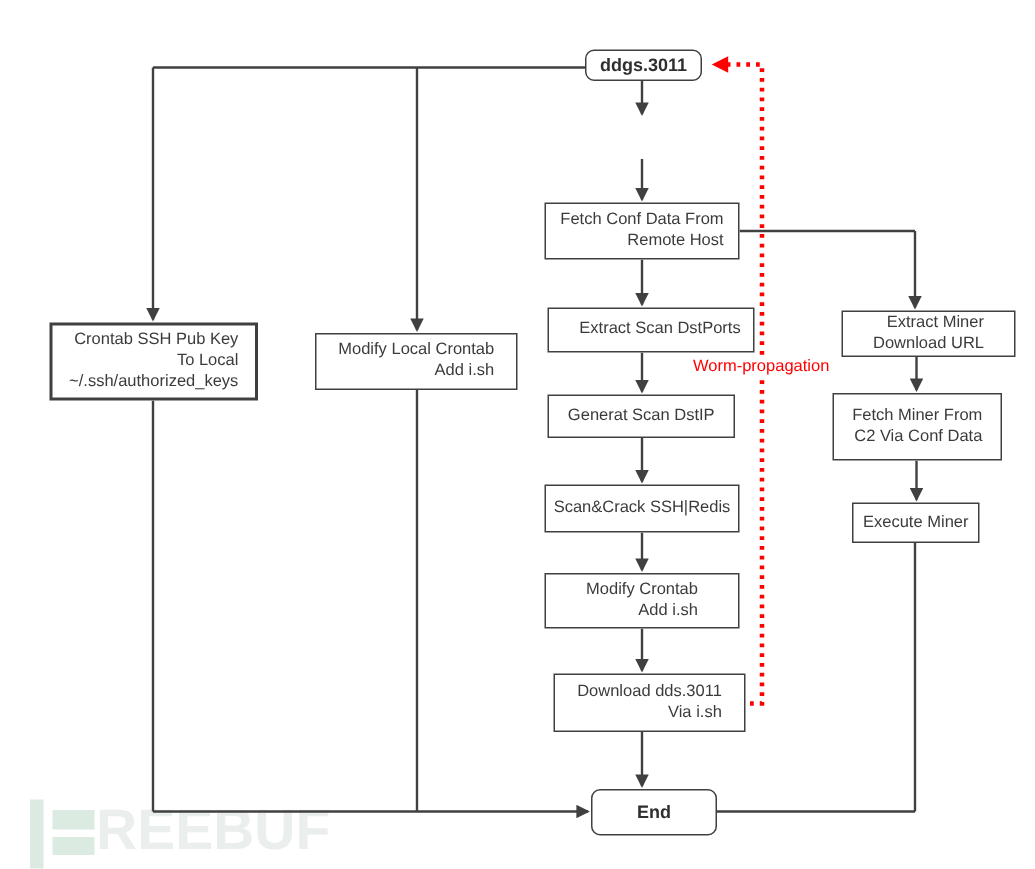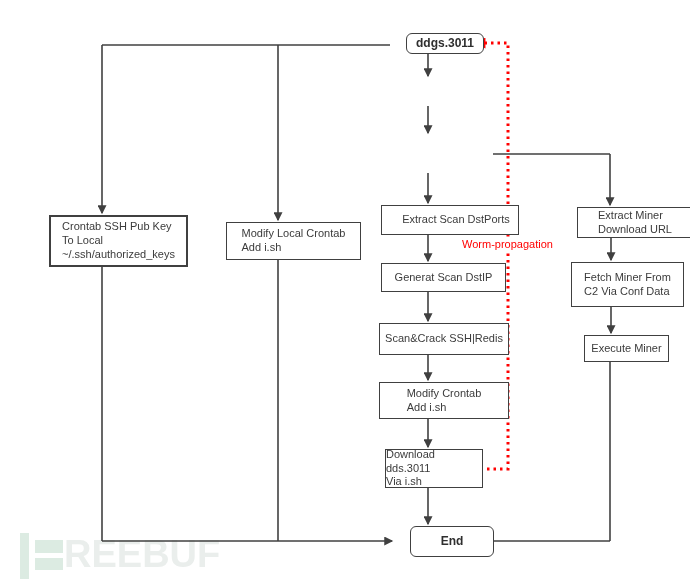--- a/index.html
+++ b/index.html
@@ -10,35 +10,34 @@
   }
   #canvas{position:absolute;inset:0;width:690px;height:579px;}
   svg.wires{position:absolute;left:0;top:0;width:690px;height:579px;z-index:2;pointer-events:none;}
   .node{
     position:absolute;z-index:3;
     background:#ffffff;
     border:1.5px solid #404040;
     color:#3b3b3b;
     font-size:11px;line-height:1.25;
     display:flex;align-items:center;justify-content:center;
-    text-align:left;white-space:pre-line;
+    text-align:right;white-space:pre-line;
     box-sizing:border-box;
-    margin-left:16px;
   }
   .node.rounded{border-radius:6px;font-weight:bold;font-size:12px;color:#2f2f2f;}
   .node.thick{border-width:2px;}
   
   #n-start         {left:390px;top:33px; width:78px; height:21px;}
   #n-connect-ip    {left:378px;top:78px; width:100px;height:28px;}
   #n-fetch-conf    {left:363px;top:135px;width:130px;height:38px;}
   #n-extract-ports {left:365px;top:205px;width:138px;height:30px;padding-left:12px;}
   #n-generat-dstip {left:365px;top:263px;width:125px;height:29px;}
   #n-scan-crack    {left:363px;top:323px;width:130px;height:32px;}
   #n-modify-crontab{left:363px;top:382px;width:130px;height:37px;}
-  #n-download-dds  {left:369px;top:449px;width:98px;height:39px;}
+  #n-download-dds  {left:369px;top:449px;width:128px;height:39px;}
   #n-end           {left:394px;top:526px;width:84px; height:31px;}
   #n-inject-ssh    {left:33px; top:215px;width:139px;height:52px;}
   #n-modify-local  {left:210px;top:222px;width:135px;height:38px;}
   #n-extract-miner {left:561px;top:207px;width:116px;height:31px;}
   #n-fetch-miner   {left:555px;top:262px;width:113px;height:45px;}
   #n-execute-miner {left:568px;top:335px;width:85px; height:27px;}
   .worm-label{
     position:absolute;left:460px;top:238px;z-index:4;
     color:#ff0000;font-size:11px;background:#ffffff;
     padding:0 2px;white-space:nowrap;
@@ -100,20 +99,22 @@
       <line x1="611" y1="307" x2="611" y2="333" marker-end="url(#arr)"></line>
       <line x1="610" y1="362" x2="610" y2="541"></line>
       <line x1="610" y1="541" x2="464" y2="541" marker-end="url(#arr)"></line>
     </g>
     <g>
       <polyline points="487,469 508,469 508,43 476,43" fill="none" stroke="#ff0000" stroke-width="3" stroke-dasharray="2.5 4" marker-end="url(#arr-red)"></polyline>
     </g>
   </svg>
 
   <div class="node rounded" id="n-start">ddgs.3011</div>
+  <div class="node" id="n-fetch-conf">Fetch Conf Data From
+Remote Host</div>
   <div class="node" id="n-extract-ports">Extract Scan DstPorts</div>
   <div class="node" id="n-generat-dstip">Generat Scan DstIP</div>
   <div class="node" id="n-scan-crack">Scan&amp;Crack SSH|Redis</div>
   <div class="node" id="n-modify-crontab">Modify Crontab
 Add i.sh</div>
   <div class="node" id="n-download-dds">Download dds.3011
 Via i.sh</div>
   <div class="node rounded" id="n-end">End</div>
   <div class="node thick" id="n-inject-ssh">Crontab SSH Pub Key
 To Local

